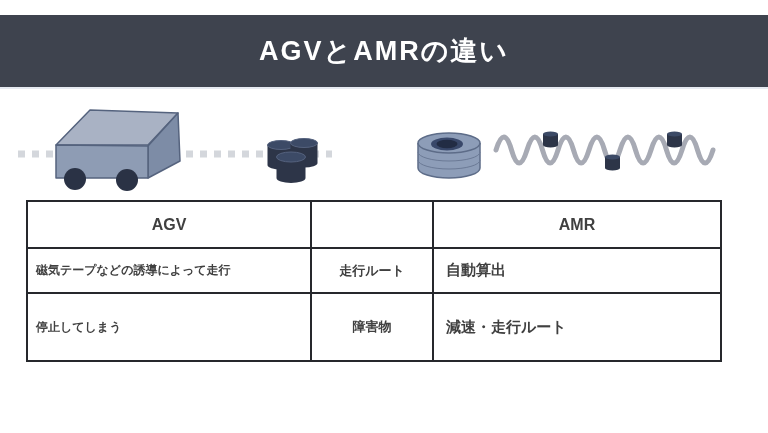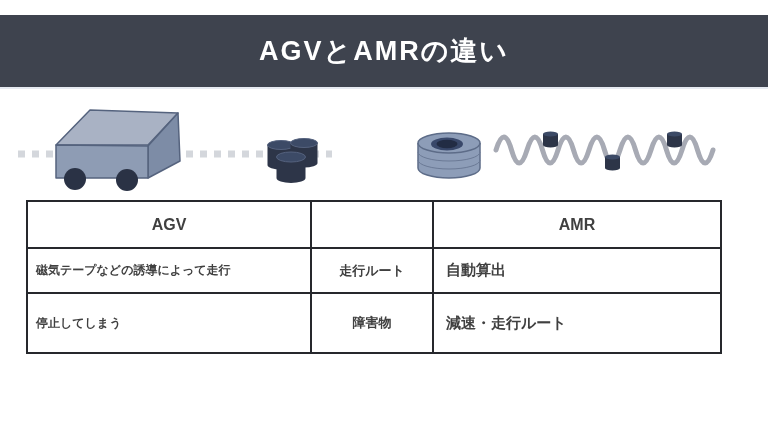--- a/index.html
+++ b/index.html
@@ -47,21 +47,21 @@
     color: #404040;
     font-weight: 700;
     vertical-align: middle;
   }
   col.c-agv  { width: 284px; }
   col.c-mid  { width: 122px; }
   col.c-amr  { width: 288px; }
   tr.head th { height: 47px; font-size: 16px; text-align: center; }
   tr.r1 td   { height: 45px; }
   tr.r2 td   { height: 56px; }
-  tr.r3 td   { height: 60px; }
+  tr.r3 td   { height: 68px; }
   td.cell-agv {
     text-align: left;
     padding: 2px 6px 2px 8px;
     font-size: 12px;
     line-height: 1.55;
   }
   td.cell-mid {
     text-align: center;
     font-size: 13px;
     margin-left: 20px;

